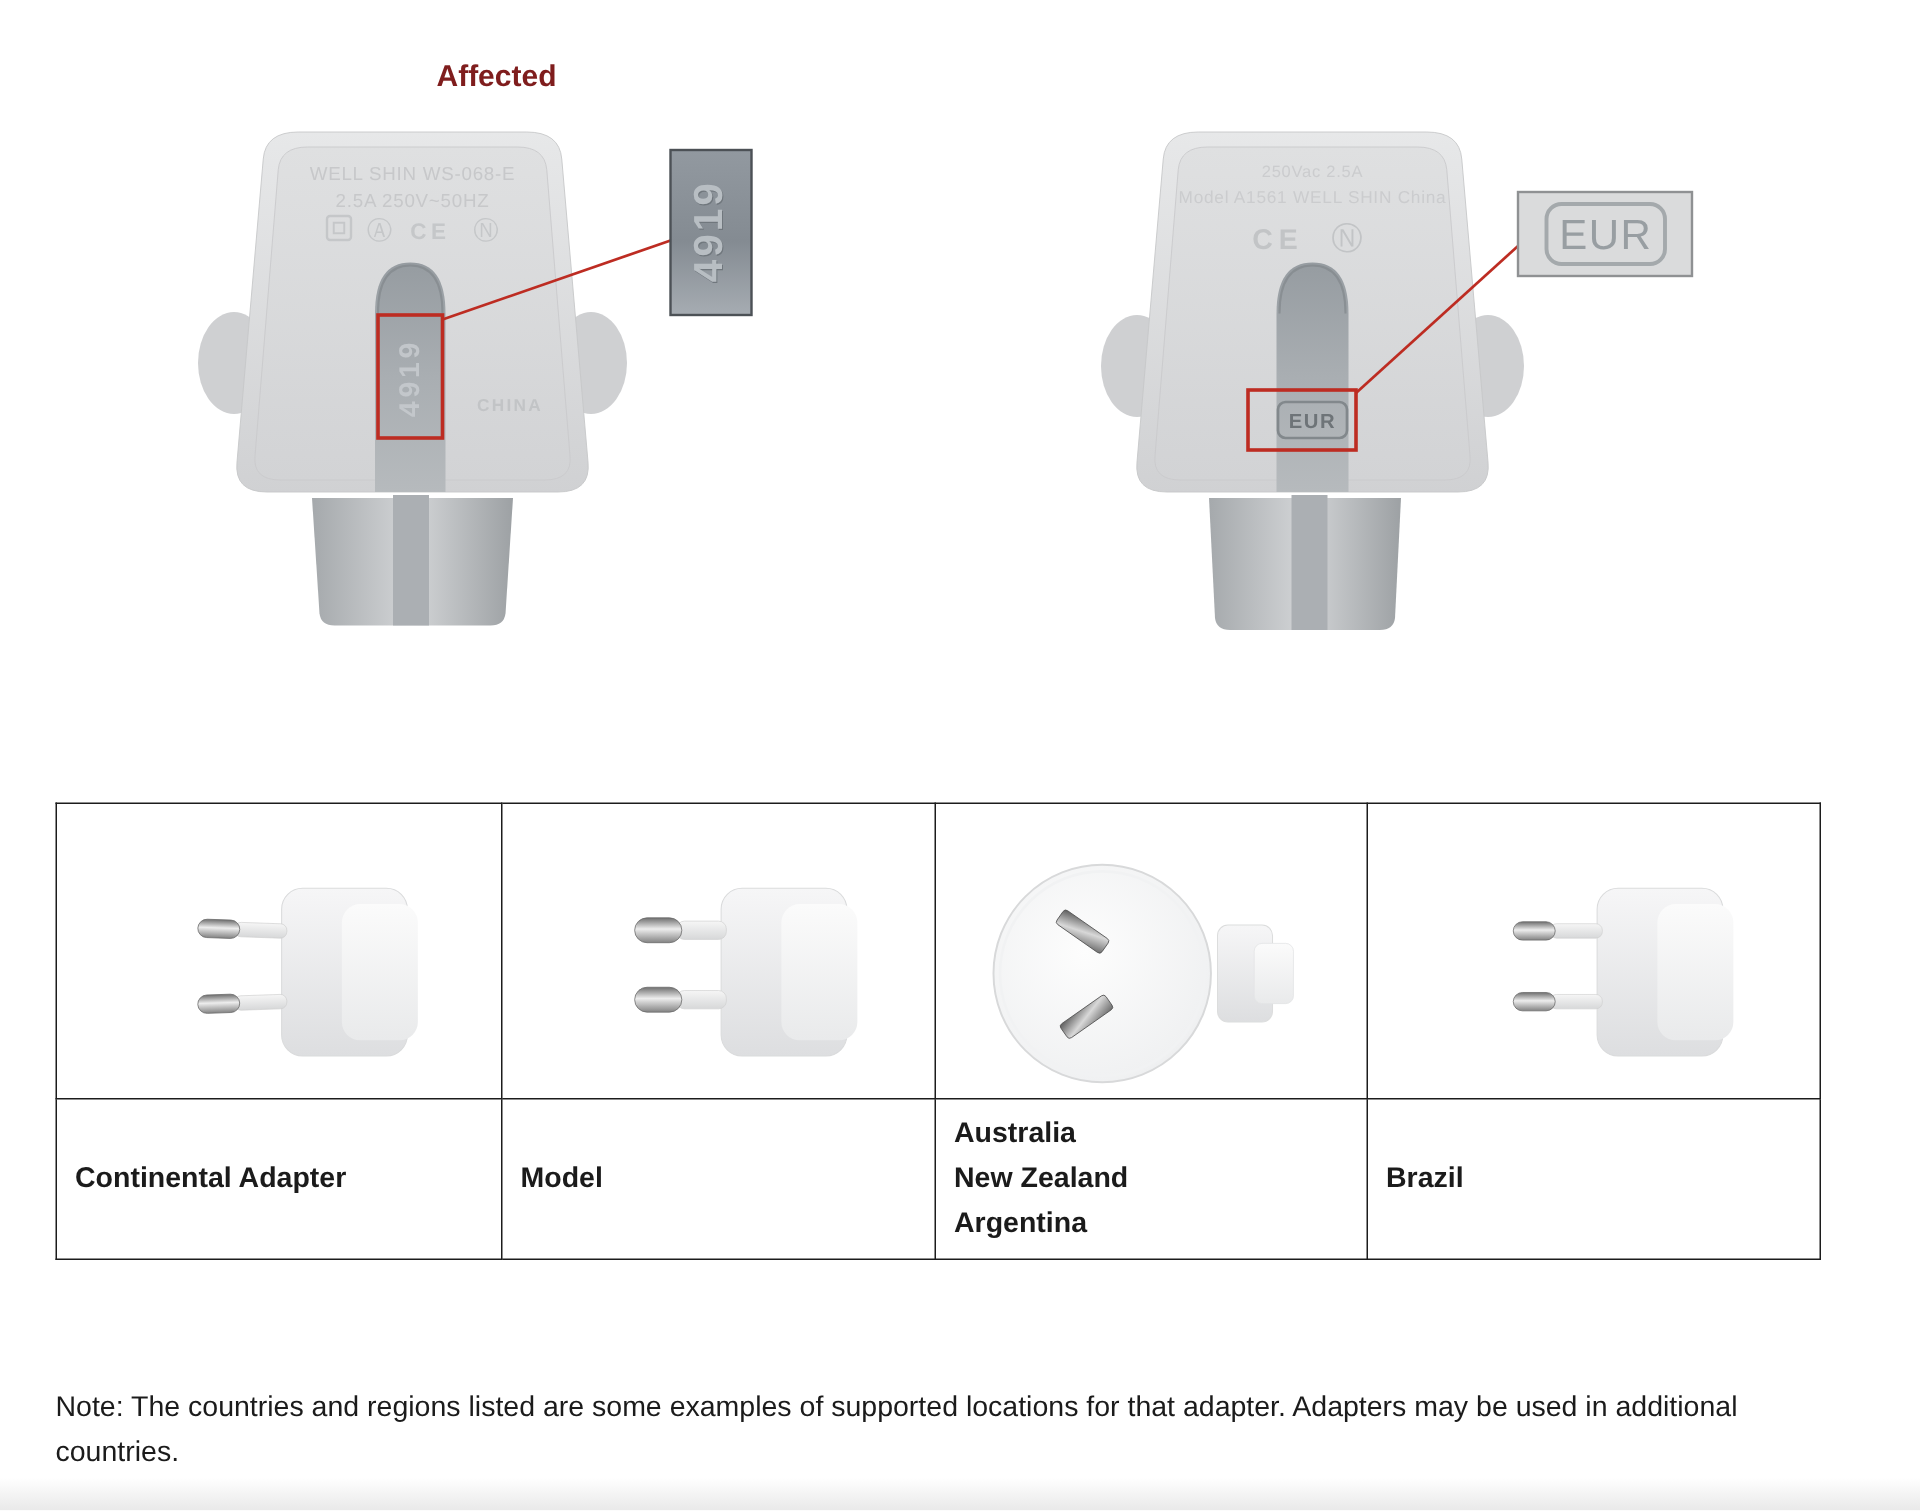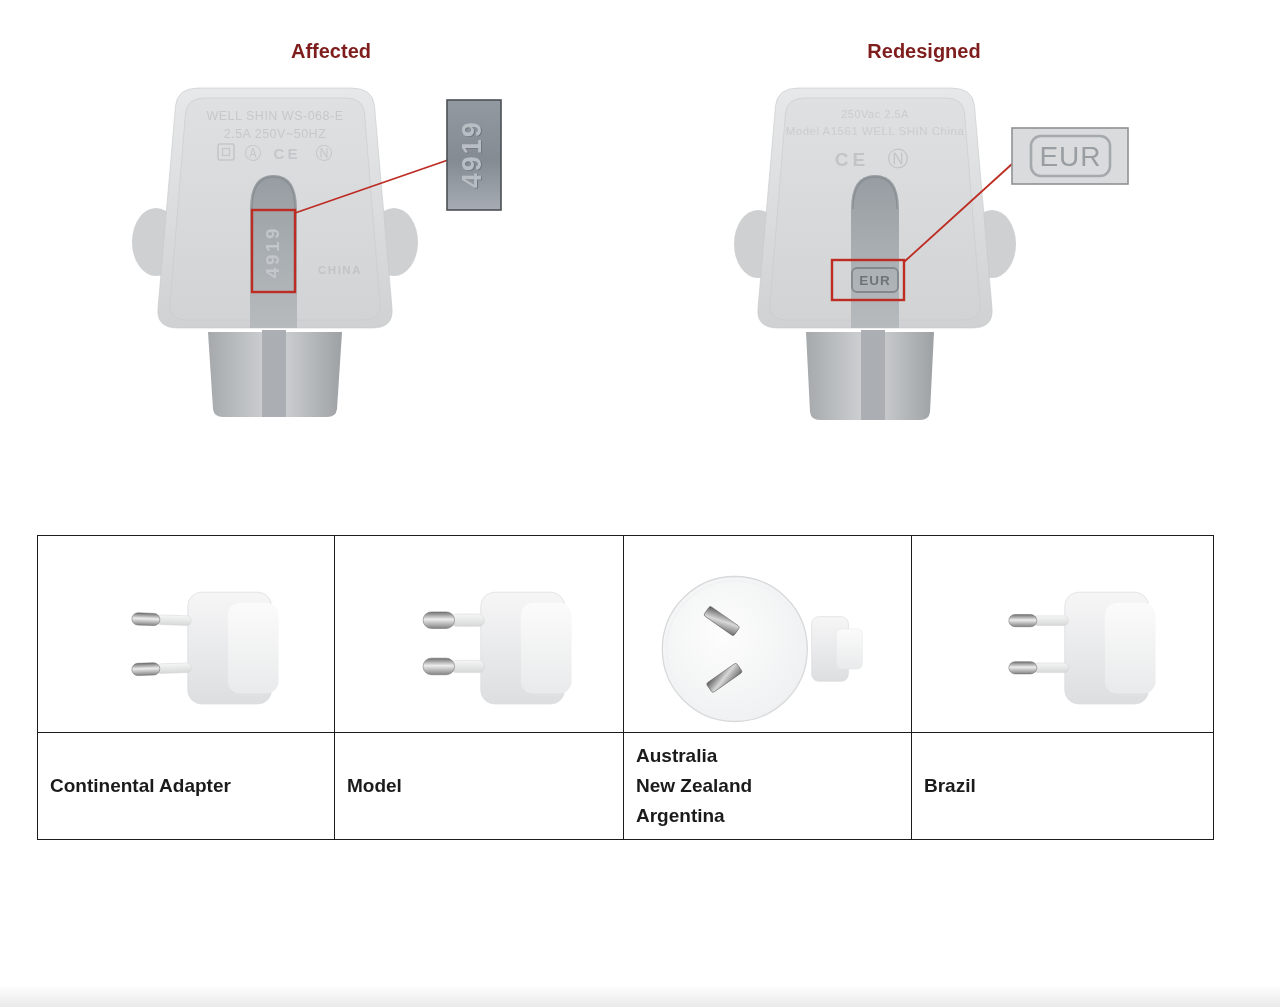--- a/index.html
+++ b/index.html
@@ -94,21 +94,20 @@
       </radialGradient>
       <linearGradient id="gBlade" x1="0" y1="0" x2="1" y2="1">
         <stop offset="0" stop-color="#585858"></stop>
           <stop offset=".5" stop-color="#d8d8d8"></stop>
           <stop offset="1" stop-color="#6a6a6a"></stop>
       </linearGradient>
     </defs>
   </svg>
 
   <div class="fig-title affected">Affected</div>
-  <div class="fig-title redesigned">Redesigned</div>
 
   <svg class="adapter-svg affected" width="480" height="420" viewBox="0 0 480 420">
     <ellipse cx="116" cy="160" rx="24" ry="34" fill="#cfd0d2"></ellipse>
     <ellipse cx="354" cy="160" rx="24" ry="34" fill="#cfd0d2"></ellipse>
     <path d="M168,250 L302,250 L297,327 Q296,335 287,335 L183,335 Q174,335 173,327 Z" fill="url(#gNeck)"></path>
     <rect x="222" y="248" width="24" height="87" fill="#abafb3"></rect>
     <path d="M159,6 L311,6 Q333,6 334.5,24 L352,226 Q354,246 332,246 L138,246 Q116,246 118,226 L135.5,24 Q137,6 159,6 Z" fill="url(#gBody)" stroke="#c6c7c8" stroke-width="0.6"></path>
     <path d="M165,16 L305,16 Q323,16 324.5,31 L340,222 Q341.5,238 323,238 L147,238 Q128.5,238 130,222 L145.5,31 Q147,16 165,16 Z" fill="url(#gFace)" stroke="#c9cacc" stroke-width="0.6"></path>
     <path d="M210,246 L210,127 Q210,93 233.5,93 Q257,93 257,127 L257,246 Z" fill="url(#gSlot)"></path>
     <path d="M212,127 Q212,95 233.5,95 Q255,95 255,127" fill="none" stroke="#81878c" stroke-width="1.4" opacity=".7"></path>
@@ -225,15 +224,16 @@
       <td>Continental Adapter</td>
       <td>Model</td>
       <td>Australia
 New Zealand
 Argentina</td>
       <td>Brazil</td>
     </tr>
   </tbody>
     </table>
 
+  <p class="note">Note: The countries and regions listed are some examples of supported locations for that adapter. Adapters may be used in additional countries.</p>
 
   <div class="page-bottom-fade"></div>
 </div>
 
 </body></html>

